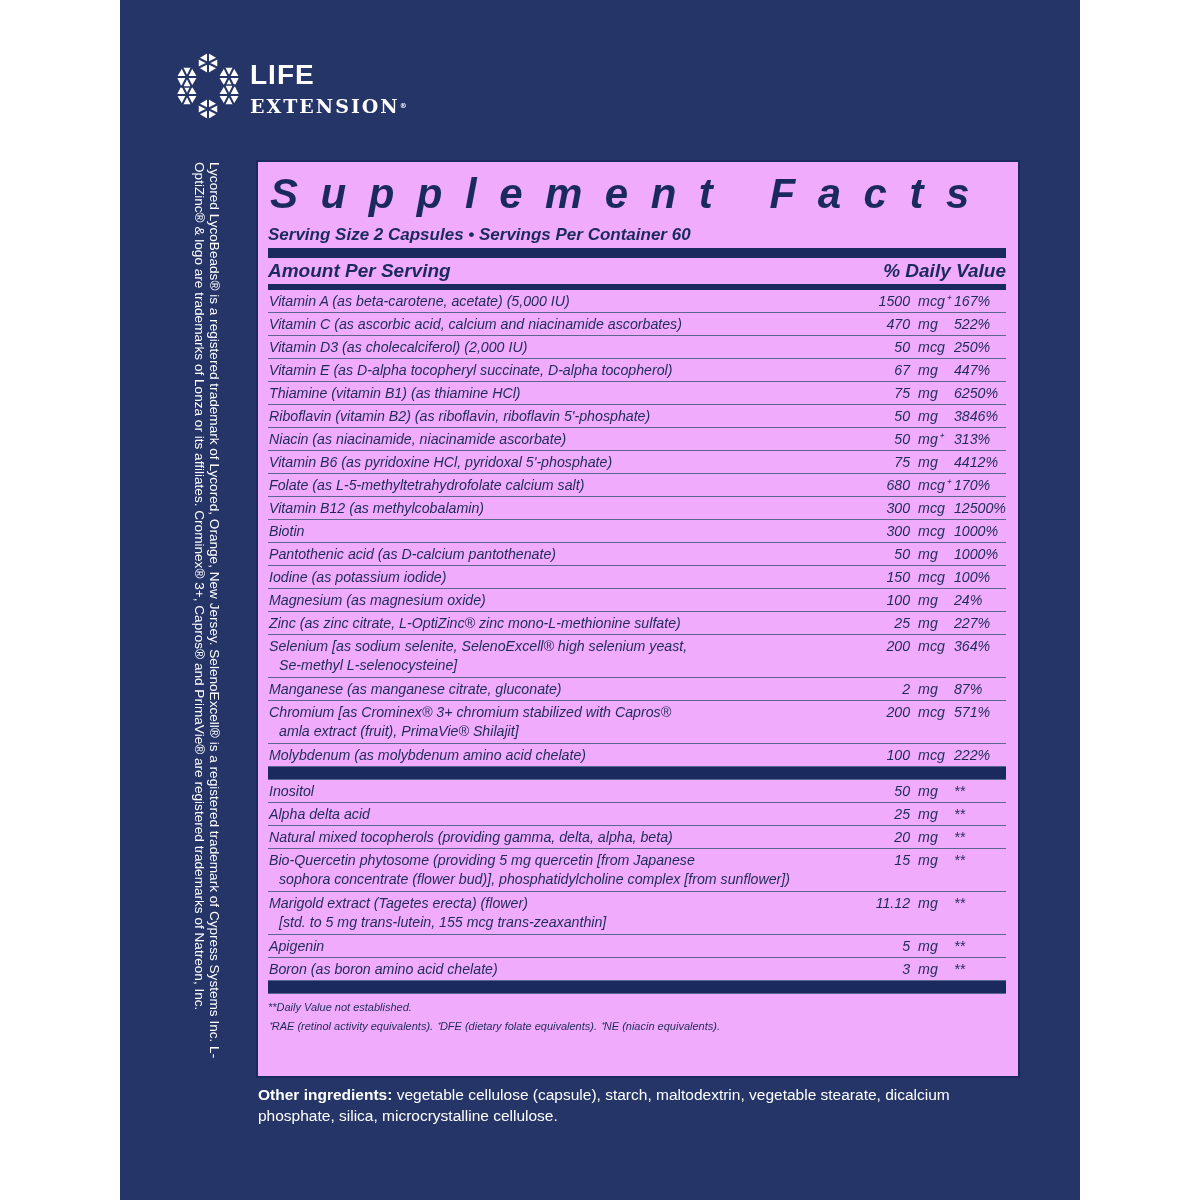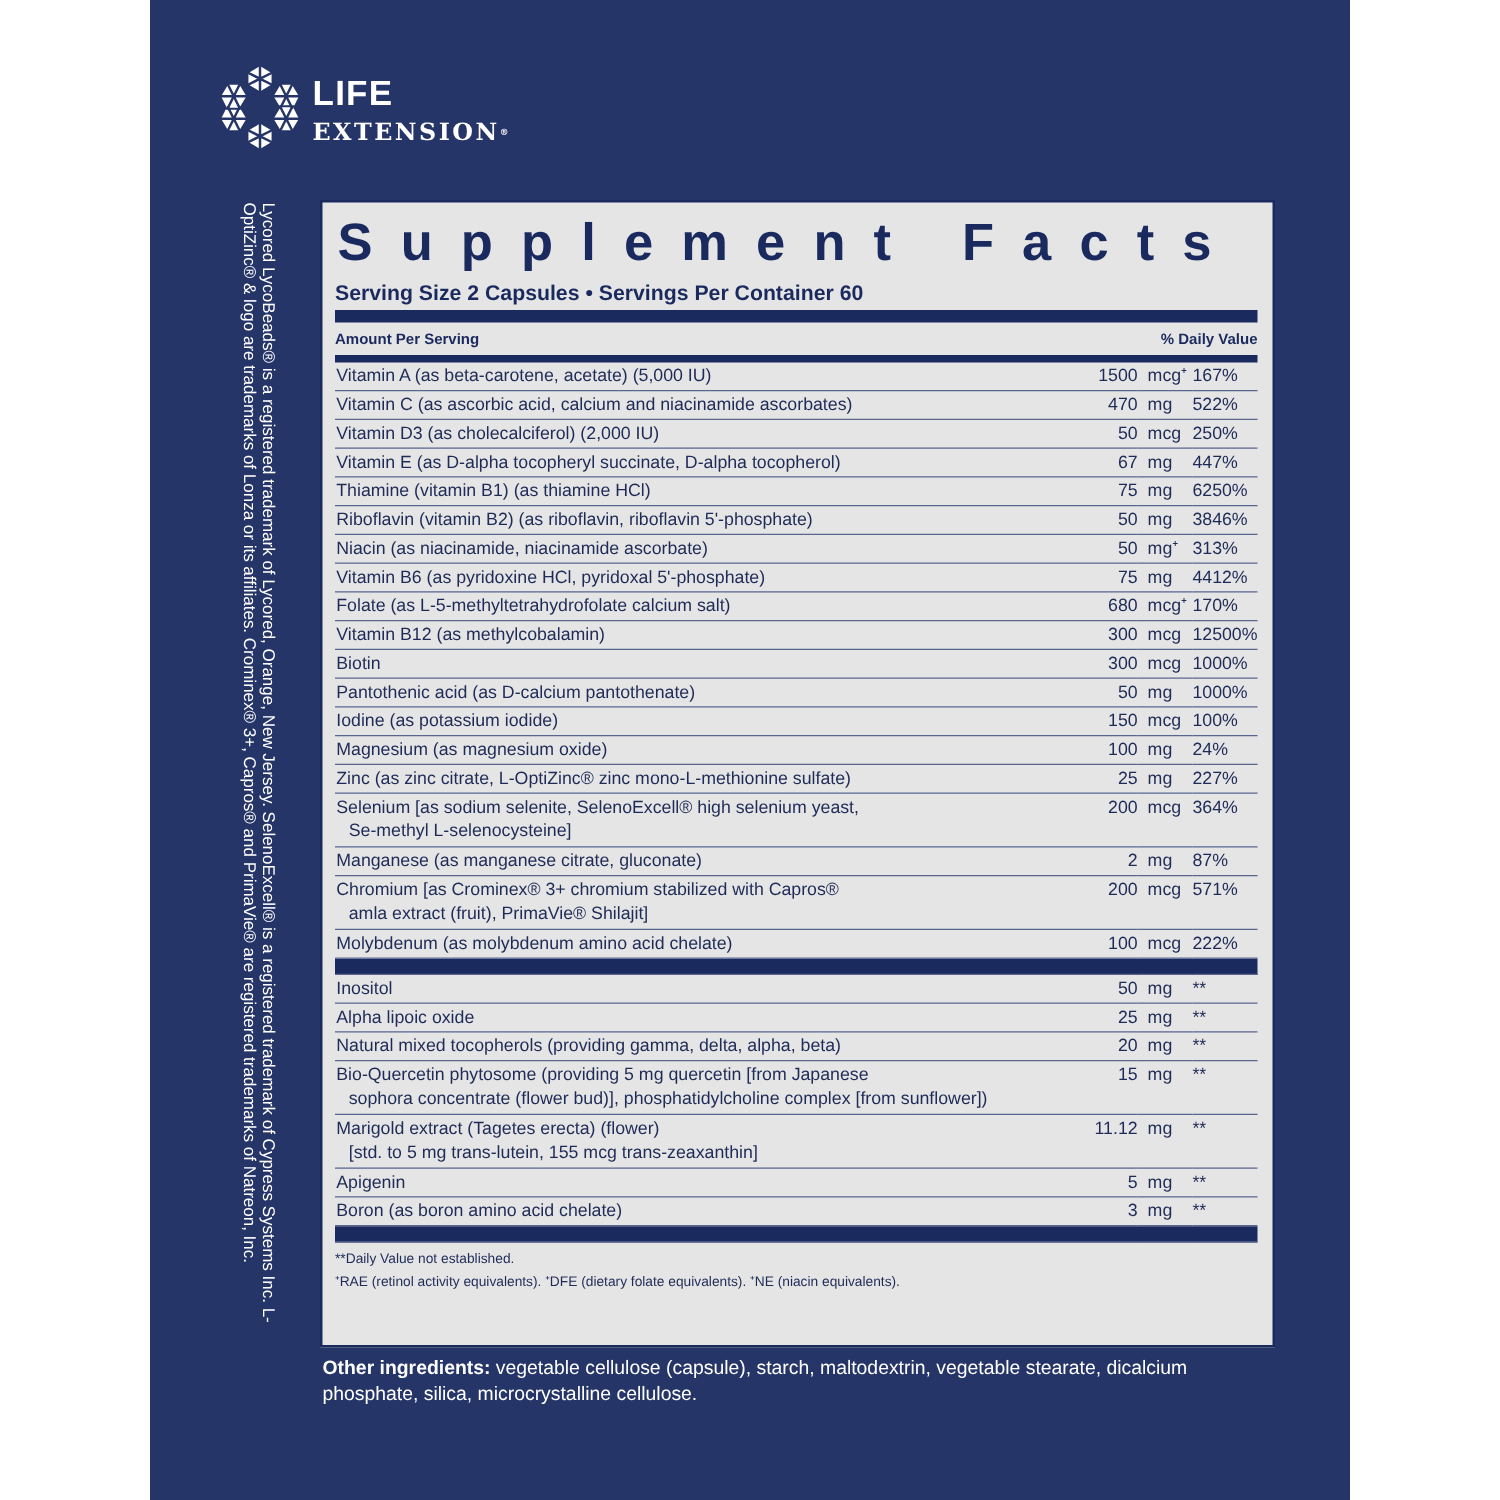--- a/index.html
+++ b/index.html
@@ -7,28 +7,28 @@
          font-family:"Liberation Sans", sans-serif; }
   .panel { position:absolute; left:120px; top:0; width:960px; height:1200px; background:#263568; }
   .logo { position:absolute; left:172px; top:50px; display:flex; align-items:center; }
   .logo-mark { width:72px; height:72px; }
   .logo-text { margin-left:6px; color:#ffffff; }
   .logo-life { font-family:"Liberation Sans", sans-serif; font-weight:bold; font-size:28px; line-height:40px; letter-spacing:1px; }
   .logo-ext { font-family:"DejaVu Serif", serif; font-weight:bold; font-size:19px; letter-spacing:2px; line-height:22px; }
   .logo-ext sup { font-size:7px; vertical-align:top; }
   .side-note { position:absolute; left:174px; top:162px; width:920px; transform-origin:0 0; transform:translate(50px,0) rotate(90deg);
                color:#ffffff; font-size:13.6px; line-height:15px; transform:translateX(48px) rotate(90deg); }
-  .label { position:absolute; left:256px; top:160px; width:764px; height:918px; background:#e5e5e5;
-           border:2px solid #1b2a5e; box-sizing:border-box; padding:6px 12px 0 10px; color:#1b2a5e; }
+  .label { position:absolute; left:256px; top:160px; width:764px; height:918px; background:#f0abfc;
+           border:2px solid #1b2a5e; box-sizing:border-box; padding:6px 12px 0 10px; color:#1b2a5e;font-style:italic; }
   .title { font-family:"Liberation Sans", sans-serif; font-weight:900; font-size:42px; letter-spacing:22.5px;
            line-height:52px; color:#1b2a5e; white-space:nowrap; margin-left:2px; }
   .serving { font-size:17px; font-weight:bold; margin-top:4px; line-height:22px; color:#1b2a5e; }
   .thick-bar { background:#1b2a5e; height:10px; margin-top:2px; }
   .mid-bar { background:#1b2a5e; height:6px; }
-  .hdr { display:flex; justify-content:space-between; font-weight:bold; font-size:12px; line-height:26px; }
+  .hdr { display:flex; justify-content:space-between; font-weight:bold; font-size:19px; line-height:26px; }
   table.rows { width:100%; border-collapse:collapse; font-size:14.2px; color:#1f2b57; }
   table.rows td { padding:0; line-height:22px; vertical-align:top; border-bottom:1.5px solid #5a6590; }
   td.name { width:590px; padding-left:1px !important; }
   td.amt { width:72px; text-align:right; white-space:nowrap; }
   td.unit { width:36px; padding-left:8px !important; white-space:nowrap; }
   td.dv { text-align:left; white-space:nowrap; }
   tr.two-line td { line-height:19px; padding-top:2px !important; padding-bottom:2px !important; }
   .indent { padding-left:10px; display:block; }
   .sep td { border-bottom:none; padding:0; height:12px; background:#1b2a5e; }
   .foot { font-size:11px; line-height:19px; margin-top:4px; color:#1f2b57; }
@@ -195,21 +195,21 @@
         <tr class="sep">
           <td colspan="4"></td>
         </tr>
         <tr>
           <td class="name"><span>Inositol</span></td>
           <td class="amt">50</td>
           <td class="unit">mg</td>
           <td class="dv">**</td>
         </tr>
         <tr>
-          <td class="name"><span>Alpha lipoic oxide</span></td>
+          <td class="name"><span>Alpha delta acid</span></td>
           <td class="amt">25</td>
           <td class="unit">mg</td>
           <td class="dv">**</td>
         </tr>
         <tr>
           <td class="name"><span>Natural mixed tocopherols (providing gamma, delta, alpha, beta)</span></td>
           <td class="amt">20</td>
           <td class="unit">mg</td>
           <td class="dv">**</td>
         </tr>

